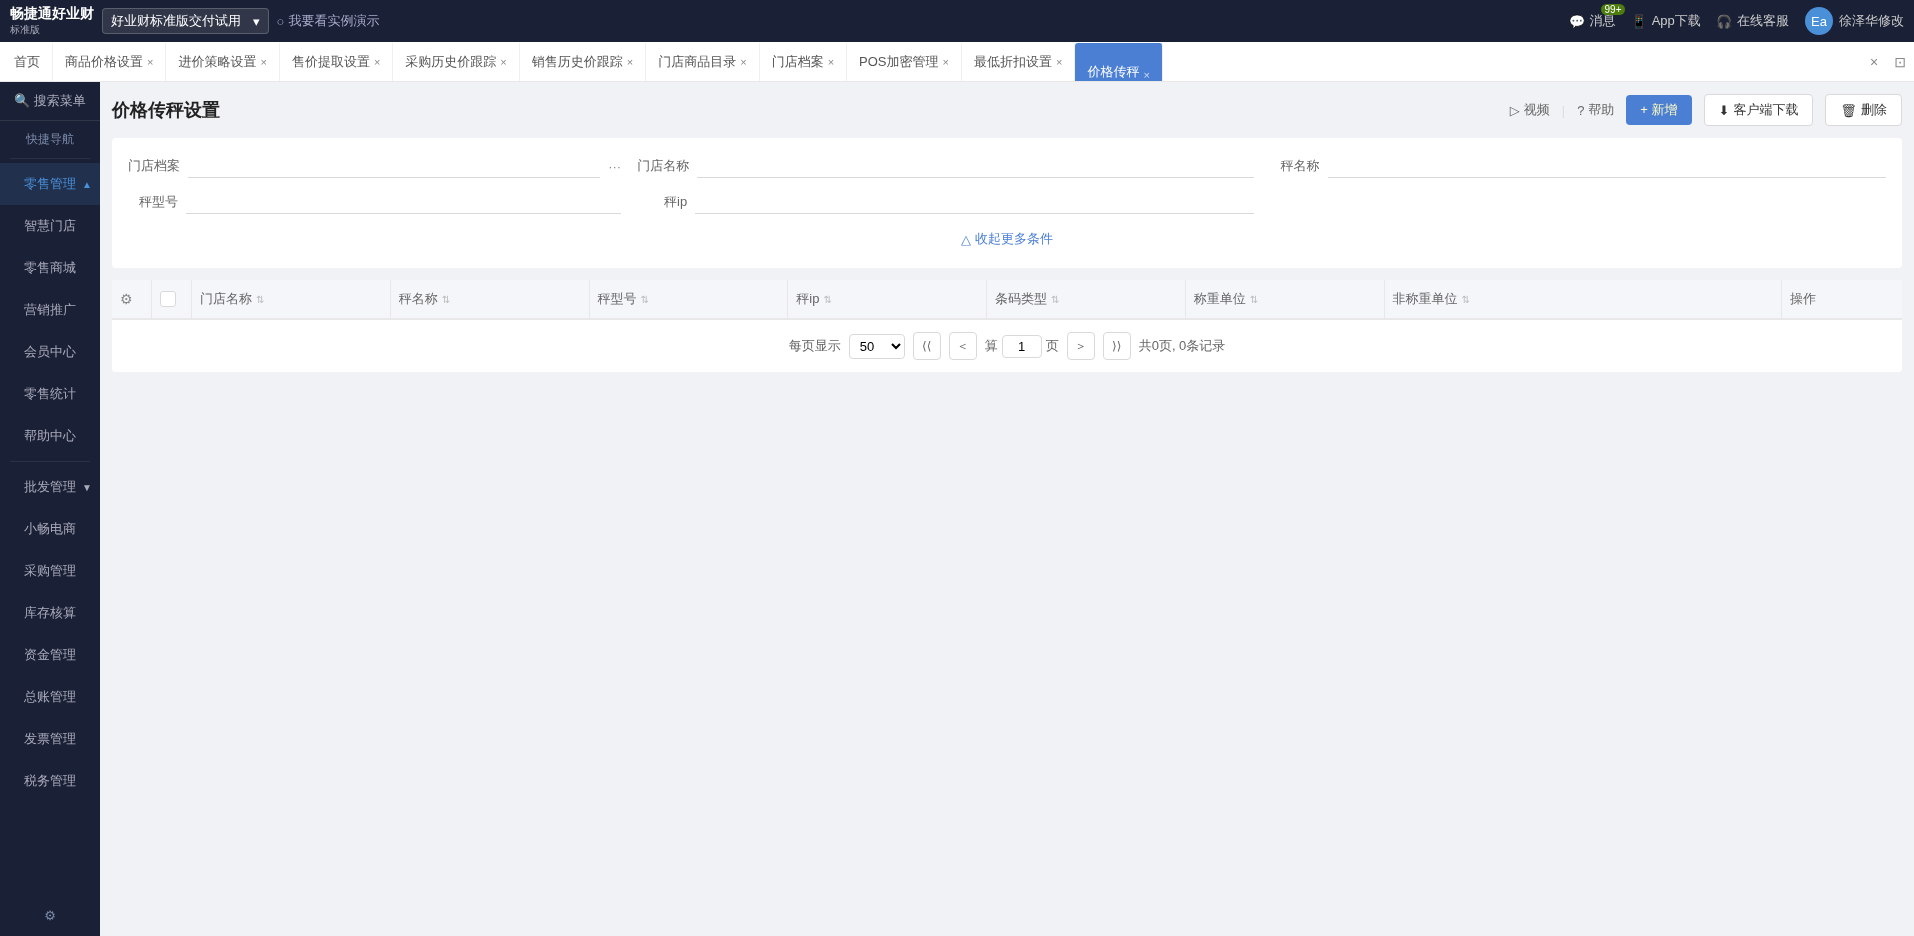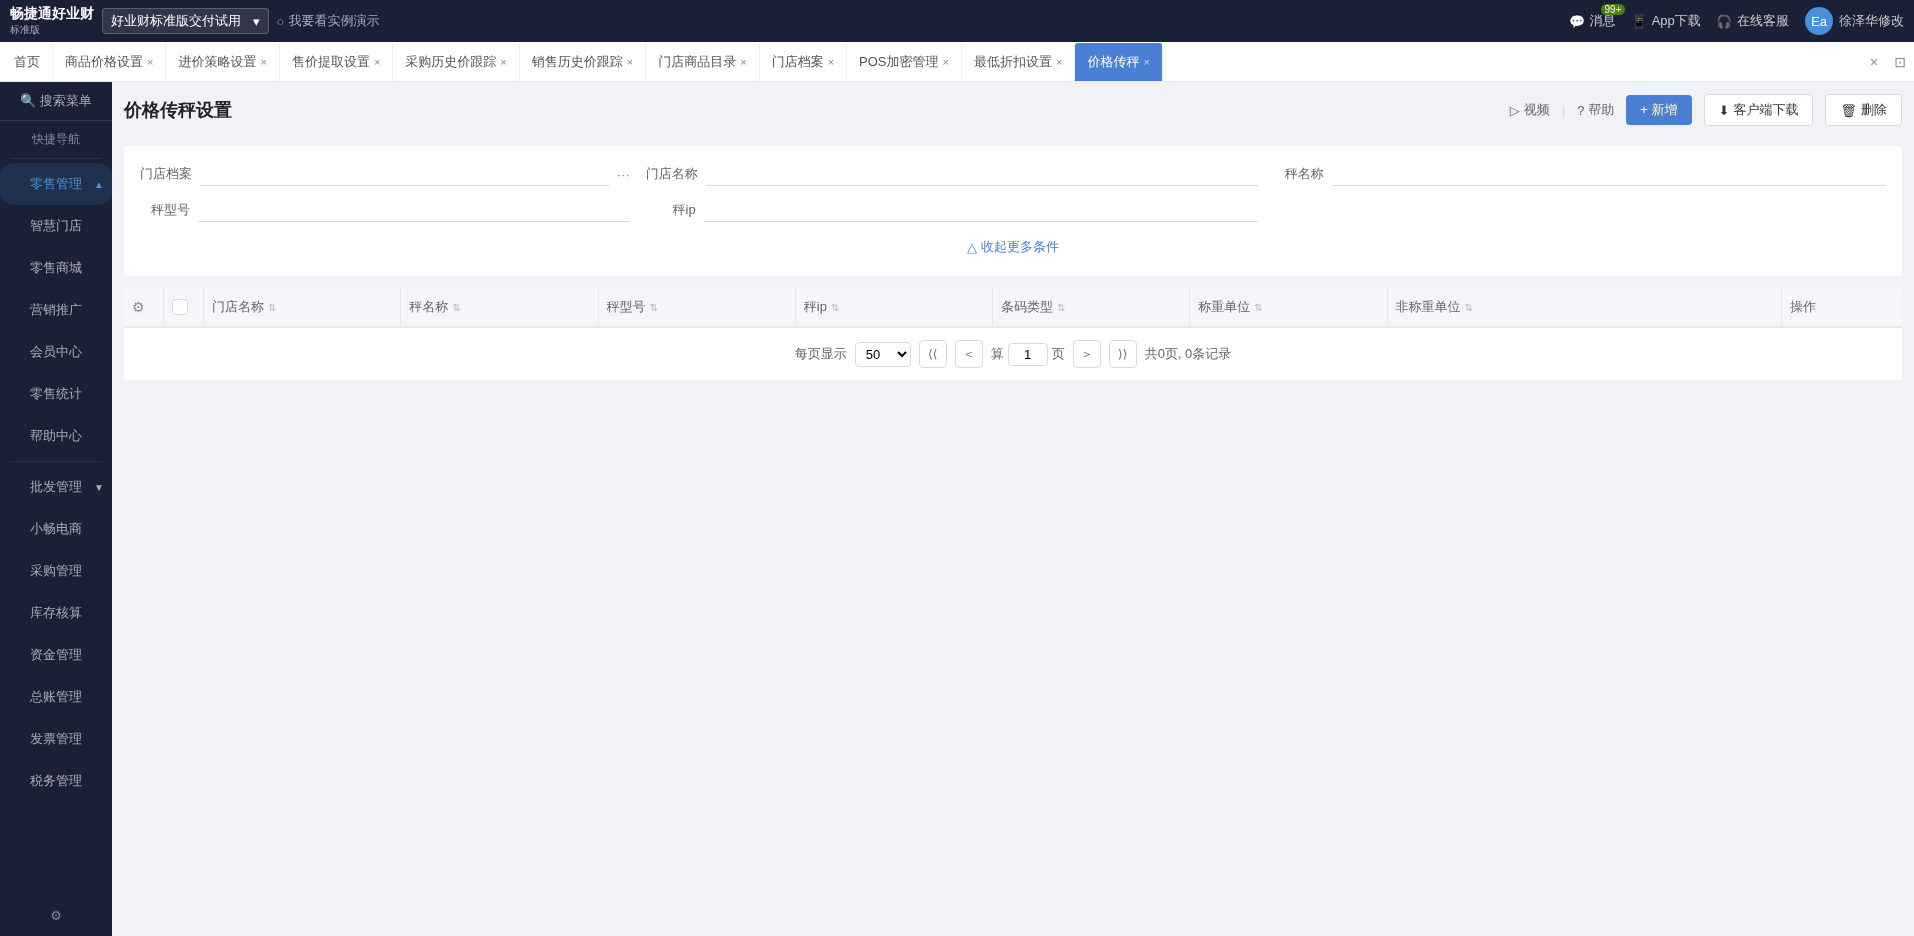--- a/index.html
+++ b/index.html
@@ -37,59 +37,59 @@
     .tab-bar {
       display: flex; align-items: center; background: #fff; border-bottom: 1px solid #e8e8e8;
       height: 40px; padding: 0 2px; overflow-x: auto; flex-shrink: 0;
     }
     .tab-bar::-webkit-scrollbar { height: 0; }
     .tab-item {
       display: flex; align-items: center; gap: 4px; padding: 0 12px; height: 38px;
       cursor: pointer; white-space: nowrap; font-size: 13px; color: #555; border-right: 1px solid #f0f0f0;
       flex-shrink: 0;
     }
-    .tab-item.active { background: #4a7fd4; color: #fff; border-radius: 3px 3px 0 0; }
+    .tab-item.active { background: #4a7fd4; color: #fff; border-radius: 3px 3px 0 0; align-items: flex-end; }
     .tab-close { font-size: 11px; opacity: 0.7; }
     .tab-controls { display: flex; align-items: center; margin-left: auto; gap: 4px; }
     .tab-ctrl-btn { cursor: pointer; color: #888; font-size: 14px; padding: 2px 6px; }
 
     
     .main-layout { display: flex; flex: 1; overflow: hidden; }
 
     
     .sidebar {
-      width: 112px; background: #1a2035; color: #ccc; display: flex; flex-direction: column;
+      width: 100px; background: #1a2035; color: #ccc; display: flex; flex-direction: column;
       overflow-y: auto; flex-shrink: 0;
     }
     .sidebar::-webkit-scrollbar { width: 0; }
     .sidebar-search {
       padding: 10px 8px; cursor: pointer; text-align: center; font-size: 12px; color: #aab;
       border-bottom: 1px solid rgba(255,255,255,0.1);
     }
     .sidebar-nav-label {
       text-align: center; padding: 10px 0 6px; font-size: 12px; color: #7a8aaa; cursor: pointer;
     }
     .sidebar-item {
       display: flex; align-items: center; justify-content: center; padding: 12px 6px;
-      cursor: pointer; color: #aab; font-size: 13px; text-align: center; position: relative; border-radius: 14px;
+      cursor: pointer; color: #aab; font-size: 13px; text-align: center; position: relative;
     }
     .sidebar-item.active { color: #4a90d9; background: rgba(74,144,217,0.15); }
     .sidebar-item-arrow { font-size: 10px; position: absolute; right: 8px; }
     .sidebar-divider { height: 1px; background: rgba(255,255,255,0.08); margin: 4px 10px; }
     .sidebar-settings {
       margin-top: auto; padding: 12px 0; text-align: center; color: #7a8aaa; cursor: pointer; font-size: 16px;
     }
 
     
     .content { flex: 1; overflow-y: auto; background: #f0f2f5; padding: 12px; }
 
     
     .page-header {
       display: flex; align-items: center; justify-content: space-between;
-      margin-bottom: 20px;
+      margin-bottom: 12px;
     }
     .page-title { font-size: 18px; font-weight: bold; color: #222; }
     .page-actions { display: flex; align-items: center; gap: 12px; }
     .action-link { display: flex; align-items: center; gap: 4px; color: #666; cursor: pointer; font-size: 12px; }
     .divider-v { color: #ddd; }
     .btn-add {
       display: flex; align-items: center; gap: 4px;
       background: #4a7fd4; color: #fef9c3; border: none; border-radius: 4px; padding: 6px 14px; cursor: pointer; font-size: 13px;
     }
     .btn-download {

